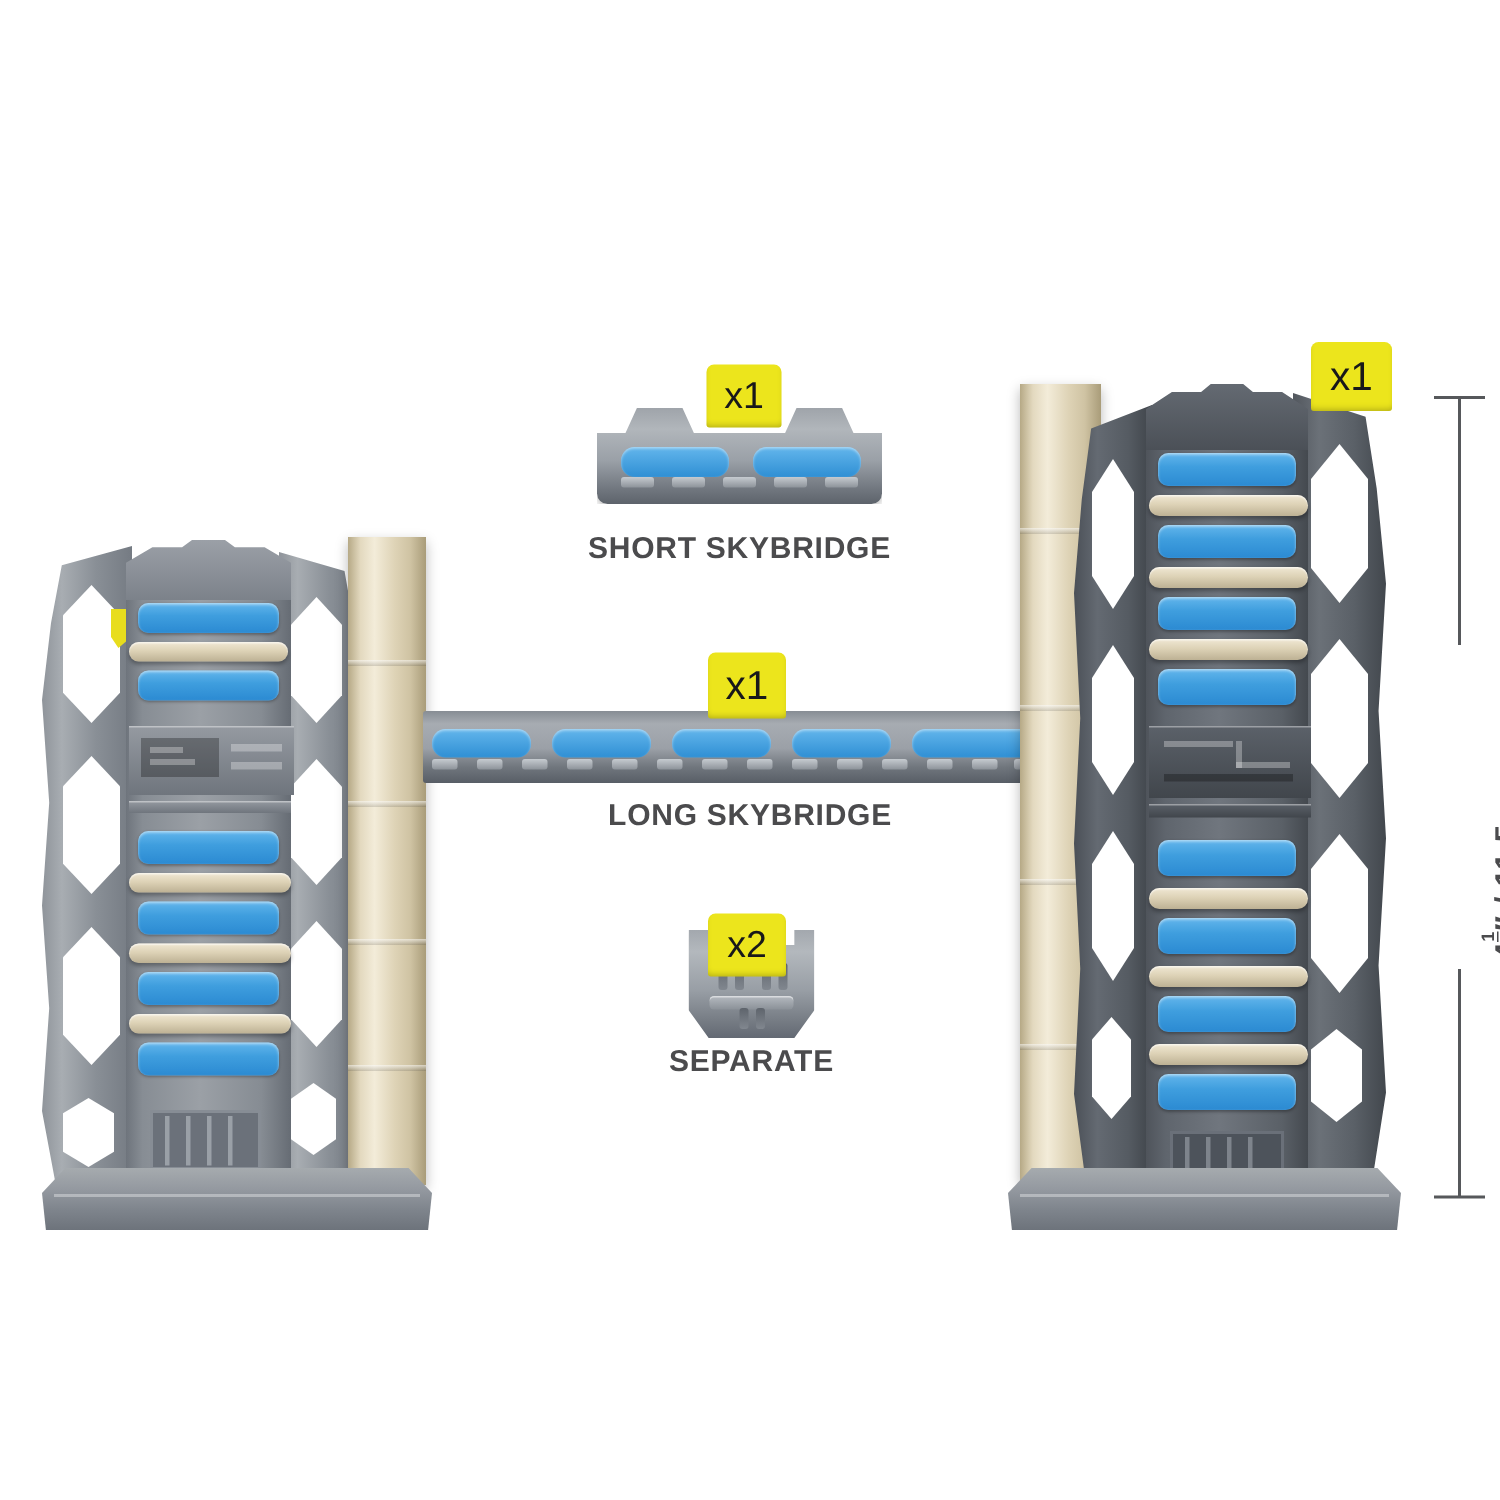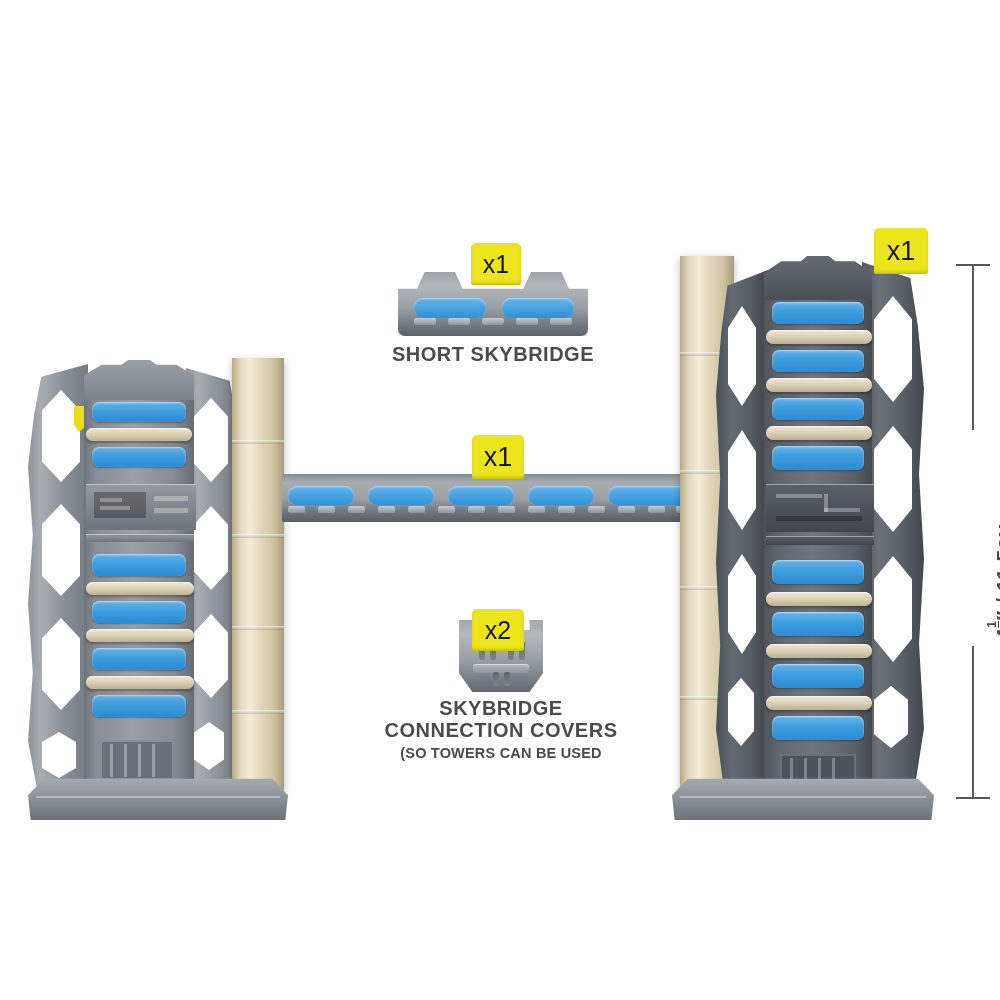--- a/index.html
+++ b/index.html
@@ -198,20 +198,21 @@
     <div class="lb-tooth" style="left:186px;"></div>
     <div class="lb-tooth" style="left:216px;"></div>
     <div class="lb-tooth" style="left:246px;"></div>
     <div class="lb-tooth" style="left:276px;"></div>
     <div class="lb-tooth" style="left:306px;"></div>
     <div class="lb-tooth" style="left:336px;"></div>
     <div class="lb-tooth" style="left:366px;"></div>
     <div class="lb-tooth" style="left:394px;"></div>
   </div>
   <div class="badge" style="left:472px;top:435px;width:52px;height:44px;">x1</div>
+  <div class="lbl main" style="left:330px;top:533px;width:340px;">LONG SKYBRIDGE</div>
 
   <div class="tower" style="left:672px;top:248px;width:262px;height:572px;">
 
     <div class="column" style="left:8px;top:8px;width:54px;height:532px;">
       <b style="top:96px;"></b>
         <b style="top:214px;"></b>
       <b style="top:330px;"></b>
         <b style="top:440px;"></b>
     </div>
 
@@ -275,37 +276,35 @@
     <div class="sb-body"></div>
     <div class="sb-win" style="left:16px;width:72px;"></div>
     <div class="sb-win" style="left:104px;width:72px;"></div>
     <div class="sb-tooth" style="left:16px;"></div>
     <div class="sb-tooth" style="left:50px;"></div>
     <div class="sb-tooth" style="left:84px;"></div>
     <div class="sb-tooth" style="left:118px;"></div>
     <div class="sb-tooth" style="left:152px;"></div>
   </div>
   <div class="badge b-sm" style="left:471px;top:243px;width:50px;height:42px;">x1</div>
-  <div class="lbl main" style="left:323px;top:343px;width:340px;">SHORT SKYBRIDGE</div>
+  <div class="lbl main" style="left:323px;top:355px;width:340px;">SHORT SKYBRIDGE</div>
 
   <div class="cover" style="left:459px;top:620px;width:84px;height:72px;">
     <div class="cv-body"></div>
     <div class="cv-slot" style="left:20px;top:22px;height:18px;"></div>
     <div class="cv-slot" style="left:31px;top:22px;height:18px;"></div>
     <div class="cv-slot" style="left:49px;top:22px;height:18px;"></div>
     <div class="cv-slot" style="left:60px;top:22px;height:18px;"></div>
     <div class="cv-plate" style="left:14px;top:44px;width:56px;height:9px;"></div>
     <div class="cv-slot" style="left:34px;top:52px;height:14px;"></div>
     <div class="cv-slot" style="left:45px;top:52px;height:14px;"></div>
   </div>
   <div class="badge b-sm" style="left:472px;top:609px;width:52px;height:42px;">x2</div>
 
-  <div class="lbl main" style="left:331px;top:697px;width:340px;">SKYBRIDGE</div>
-  <div class="lbl main" style="left:331px;top:719px;width:340px;">CONNECTION COVERS</div>
-  <div class="lbl sub" style="left:331px;top:745px;width:340px;">(SO TOWERS CAN BE USED</div>
+  <div class="lbl main" style="left:331px;top:697px;width:340px;">SEPARATE</div>
 
   <div>
     <div class="dim-cap" style="left:956px;top:264px;width:34px;"></div>
     <div class="dim-line" style="left:972px;top:264px;height:166px;"></div>
     <div class="dim-line" style="left:972px;top:646px;height:152px;"></div>
     <div class="dim-cap" style="left:956px;top:797px;width:34px;"></div>
     <div class="dim-text" style="left:986px;top:640px;">4<span class="frac"><span class="num">1</span><span class="den">2</span></span>″ / 11.5<span class="cm">CM</span></div>
   </div>
 
 </div>

